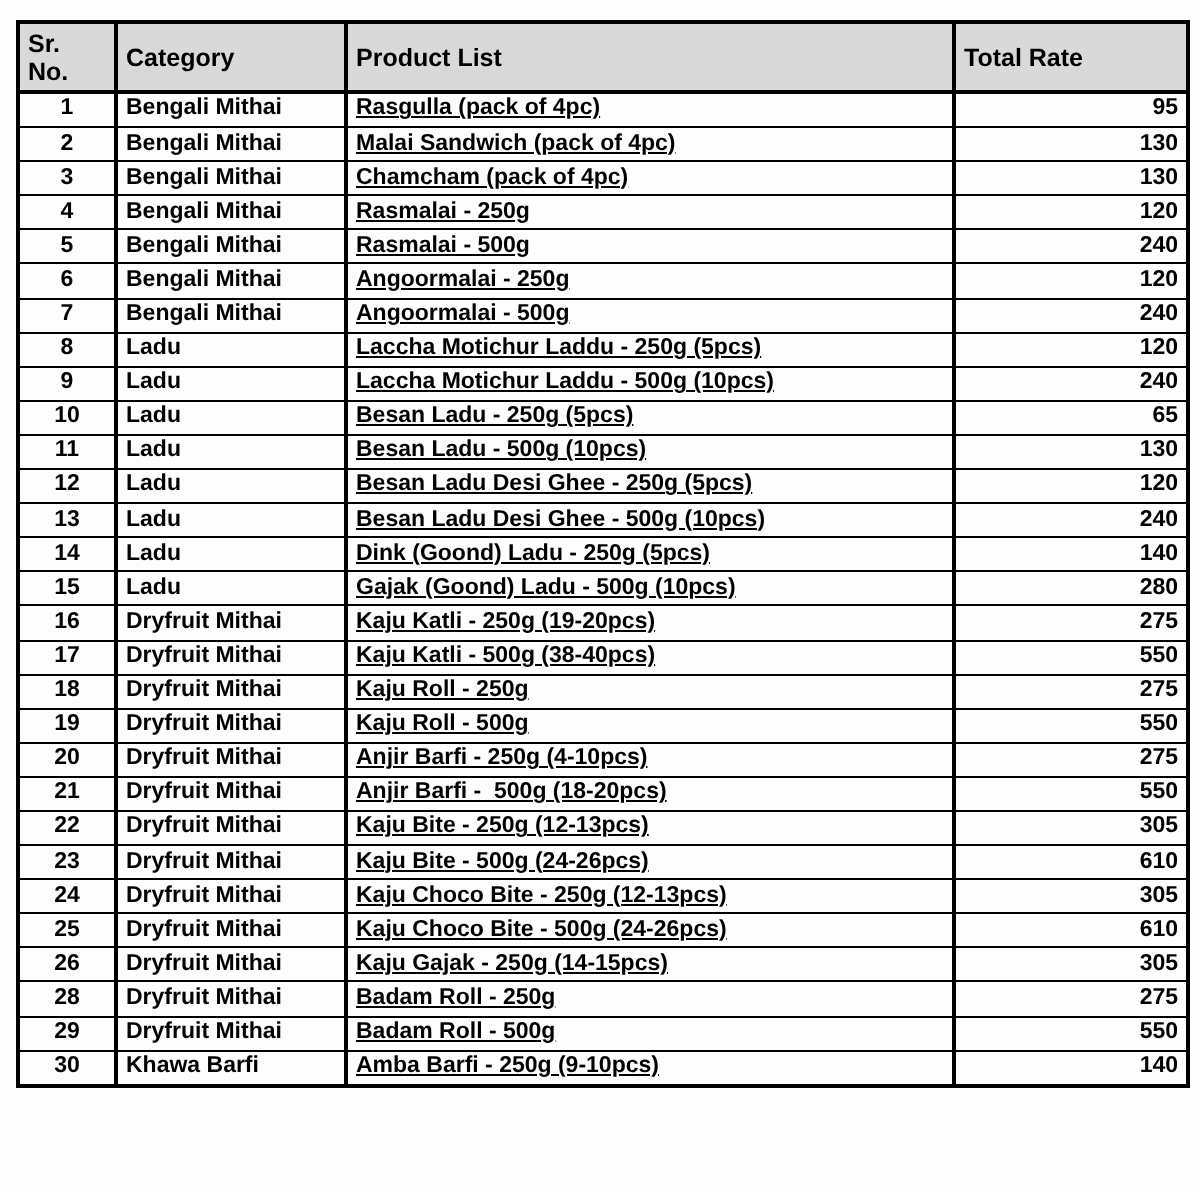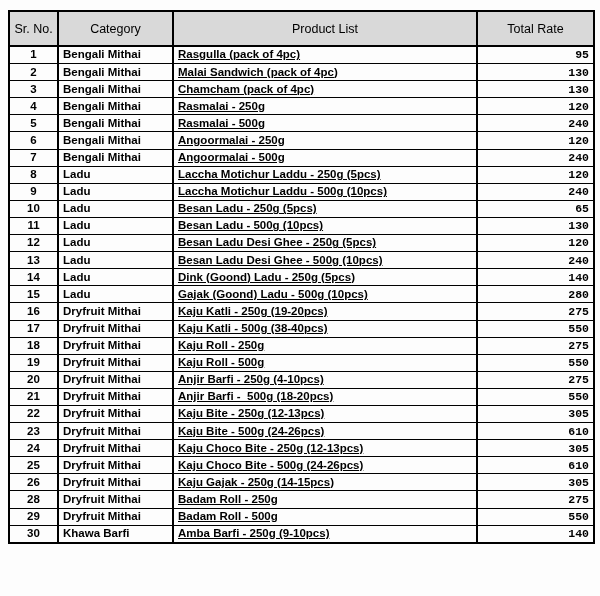--- a/index.html
+++ b/index.html
@@ -19,23 +19,23 @@
     border-collapse: collapse;
     table-layout: fixed;
     width: 585px;
     margin: 10px 0 0 8px;
     color: #000;
   }
   table.price-list th {
     background: #d9d9d9;
     border: 2px solid #000;
     font-size: 12.5px;
-    font-weight: normal;
+    font-weight: bold;
     height: 33px;
-    text-align: center;
+    text-align: left;
     padding: 0 4px;
     color: #000;
   }
   table.price-list td {
     border: 1px solid #000;
     border-left: 2px solid #000;
     border-right: 2px solid #000;
     font-size: 11.5px;
     font-weight: bold;
     height: 16.1px;
@@ -43,21 +43,21 @@
     white-space: pre;
     overflow: hidden;
     color: #000;
     line-height: 1.15;
     vertical-align: middle;
   }
   table.price-list { border: 2px solid #000; }
   td.c-sr   { text-align: center; }
   td.c-cat  { text-align: left; }
   td.c-prod { text-align: left; text-decoration: underline; }
-  td.c-rate { text-align: right; font-family: Liberation Mono, monospace; }
+  td.c-rate { text-align: right; }
 </style>
 </head>
 <body>
 
 <div class="page">
   <table class="price-list">
     <colgroup>
       <col style="width:49px">
       <col style="width:115px">
       <col style="width:304px">

